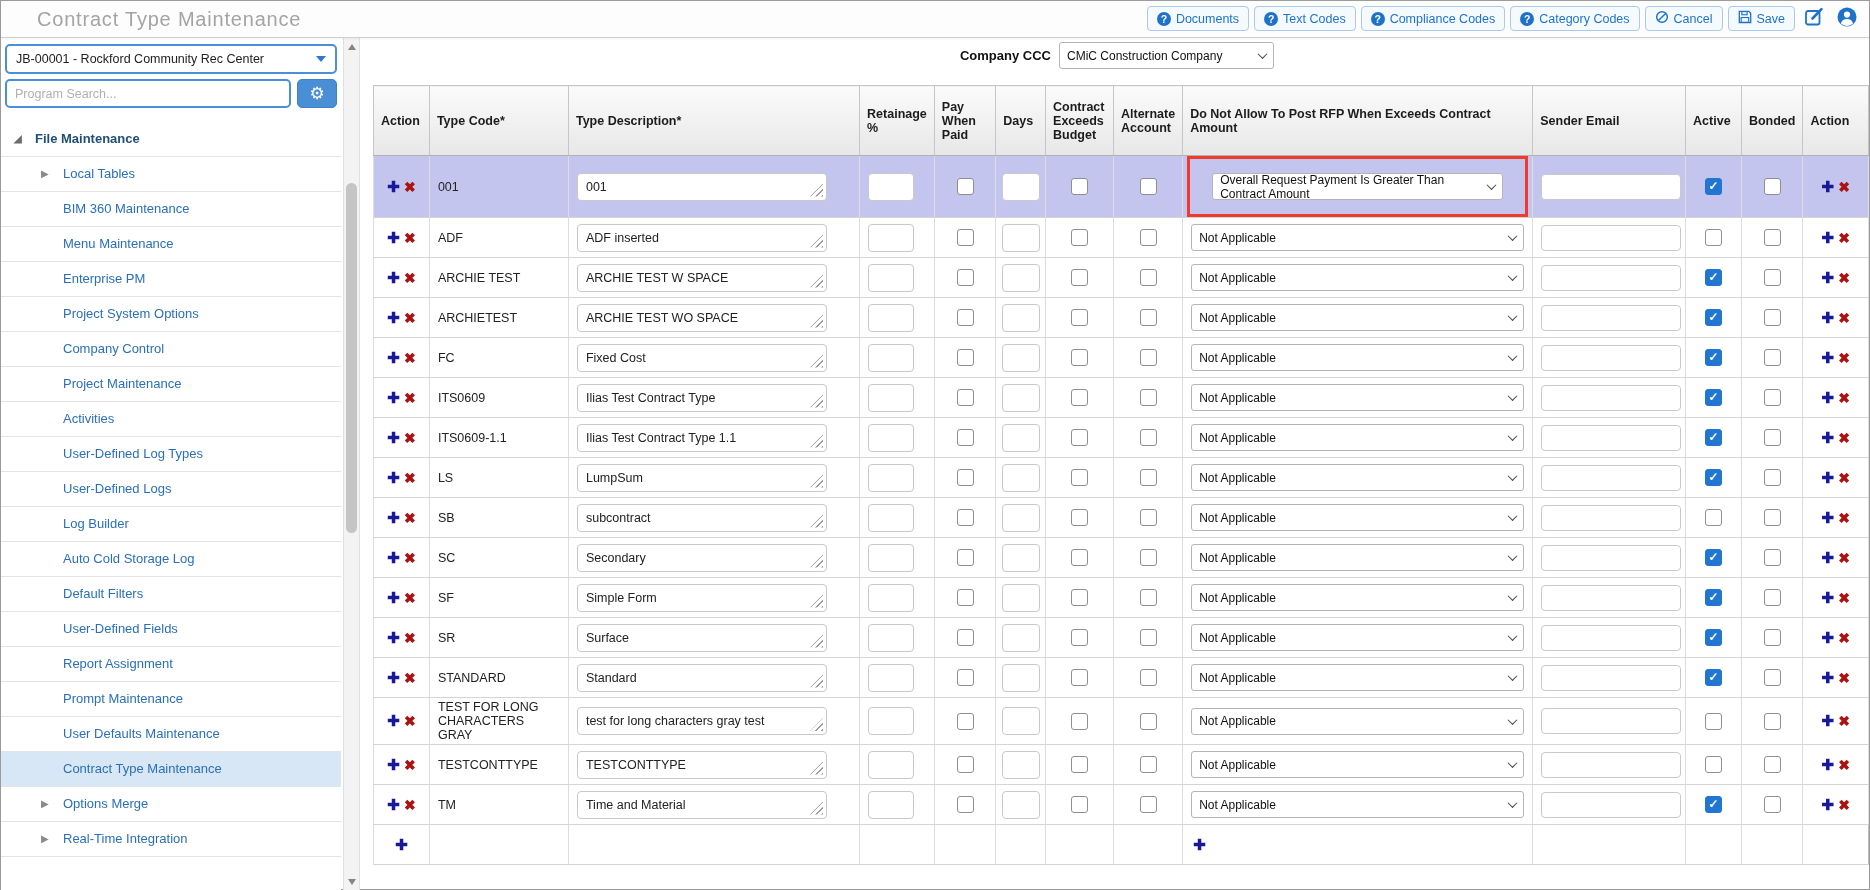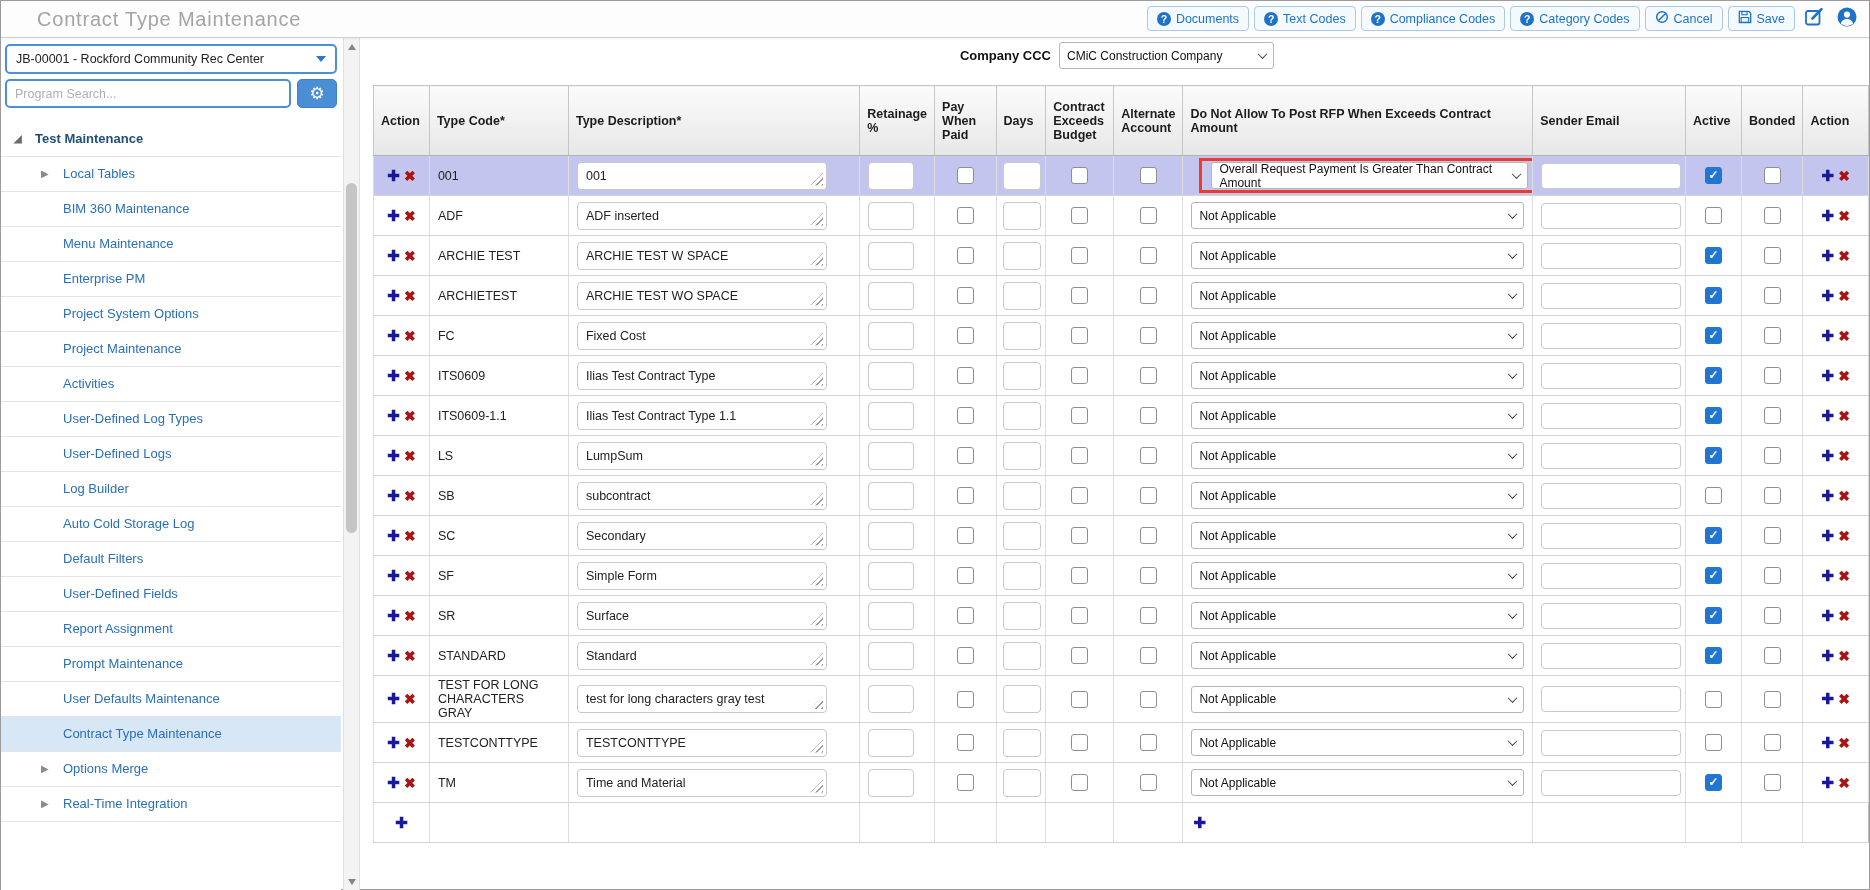--- a/index.html
+++ b/index.html
@@ -78,21 +78,21 @@
   input.small { width:46px; height:28px; margin-left:8px; border:1px solid #c9c9c9; border-radius:4px; padding:0 5px;
                 font-size:12.5px; font-family:inherit; background:#fff; }
   input.days { width:38px; margin-left:6px; }
   input.sender { width:140px; height:26px; margin-left:8px; border:1px solid #c9c9c9; border-radius:4px; padding:0 6px;
                  font-size:12.5px; font-family:inherit; background:#fff; }
   td.c-chk, td.c-flag { text-align:center; }
   .cb { display:inline-block; width:17px; height:17px; border:1.5px solid #8f8f8f; border-radius:3px; background:#fff;
         vertical-align:middle; cursor:pointer; line-height:15px; text-align:center; }
   .cb.on { background:var(--checked,#2176d2); border-color:var(--checked,#2176d2); color:#fff; font-size:12px; font-weight:bold; }
   td.c-rfp .fakesel { margin-left:8px; width:calc(100% - 16px); }
-  .redbox { margin-left:16px; width:calc(100% - 8px); border:3px solid var(--annotation,#ef3b2d); padding:1px; background:transparent; }
+  .redbox { margin-left:4px; width:calc(100% - 8px); border:3px solid var(--annotation,#ef3b2d); padding:14px; background:transparent; }
   .redbox .fakesel { margin-left:0; width:100%; }
   tr.addrow td { border-right:none; }
   tr.addrow td.c-act { border-right:1px solid #ddd; }
   tr.addrow td.c-rfp { padding-left:10px; }
 </style>
 </head>
 <body>
 
 <div id="app">
 
@@ -151,26 +151,27 @@
       <span>JB-00001 - Rockford Community Rec Center</span>
       <span class="tri-dn"></span>
     </div>
     <div class="searchrow">
       <input type="text" placeholder="Program Search..." style="">
       <div class="gearbtn">
         <span>⚙</span>
       </div>
     </div>
     <div class="tree">
-        <div class="titem l0"><span class="tglyph">◢</span><span>Test Maintenance</span></div>
+        <div class="titem l0"><span class="tglyph">◢</span><span>File Maintenance</span></div>
         <div class="titem l1"><span class="tglyph">▶</span><span>Local Tables</span></div>
         <div class="titem l1"><span>BIM 360 Maintenance</span></div>
         <div class="titem l1"><span>Menu Maintenance</span></div>
         <div class="titem l1"><span>Enterprise PM</span></div>
         <div class="titem l1"><span>Project System Options</span></div>
+        <div class="titem l1"><span>Company Control</span></div>
         <div class="titem l1"><span>Project Maintenance</span></div>
         <div class="titem l1"><span>Activities</span></div>
         <div class="titem l1"><span>User-Defined Log Types</span></div>
         <div class="titem l1"><span>User-Defined Logs</span></div>
         <div class="titem l1"><span>Log Builder</span></div>
         <div class="titem l1"><span>Auto Cold Storage Log</span></div>
         <div class="titem l1"><span>Default Filters</span></div>
         <div class="titem l1"><span>User-Defined Fields</span></div>
         <div class="titem l1"><span>Report Assignment</span></div>
         <div class="titem l1"><span>Prompt Maintenance</span></div>

